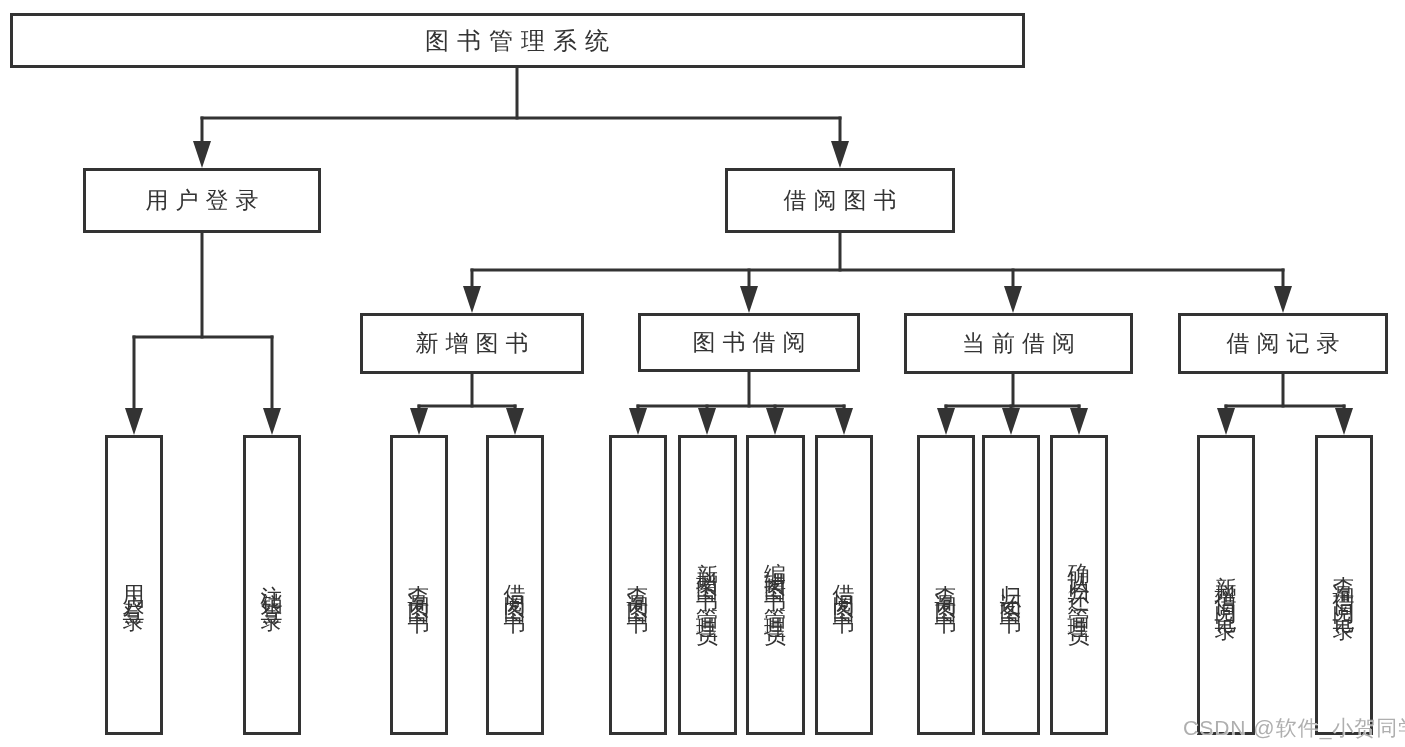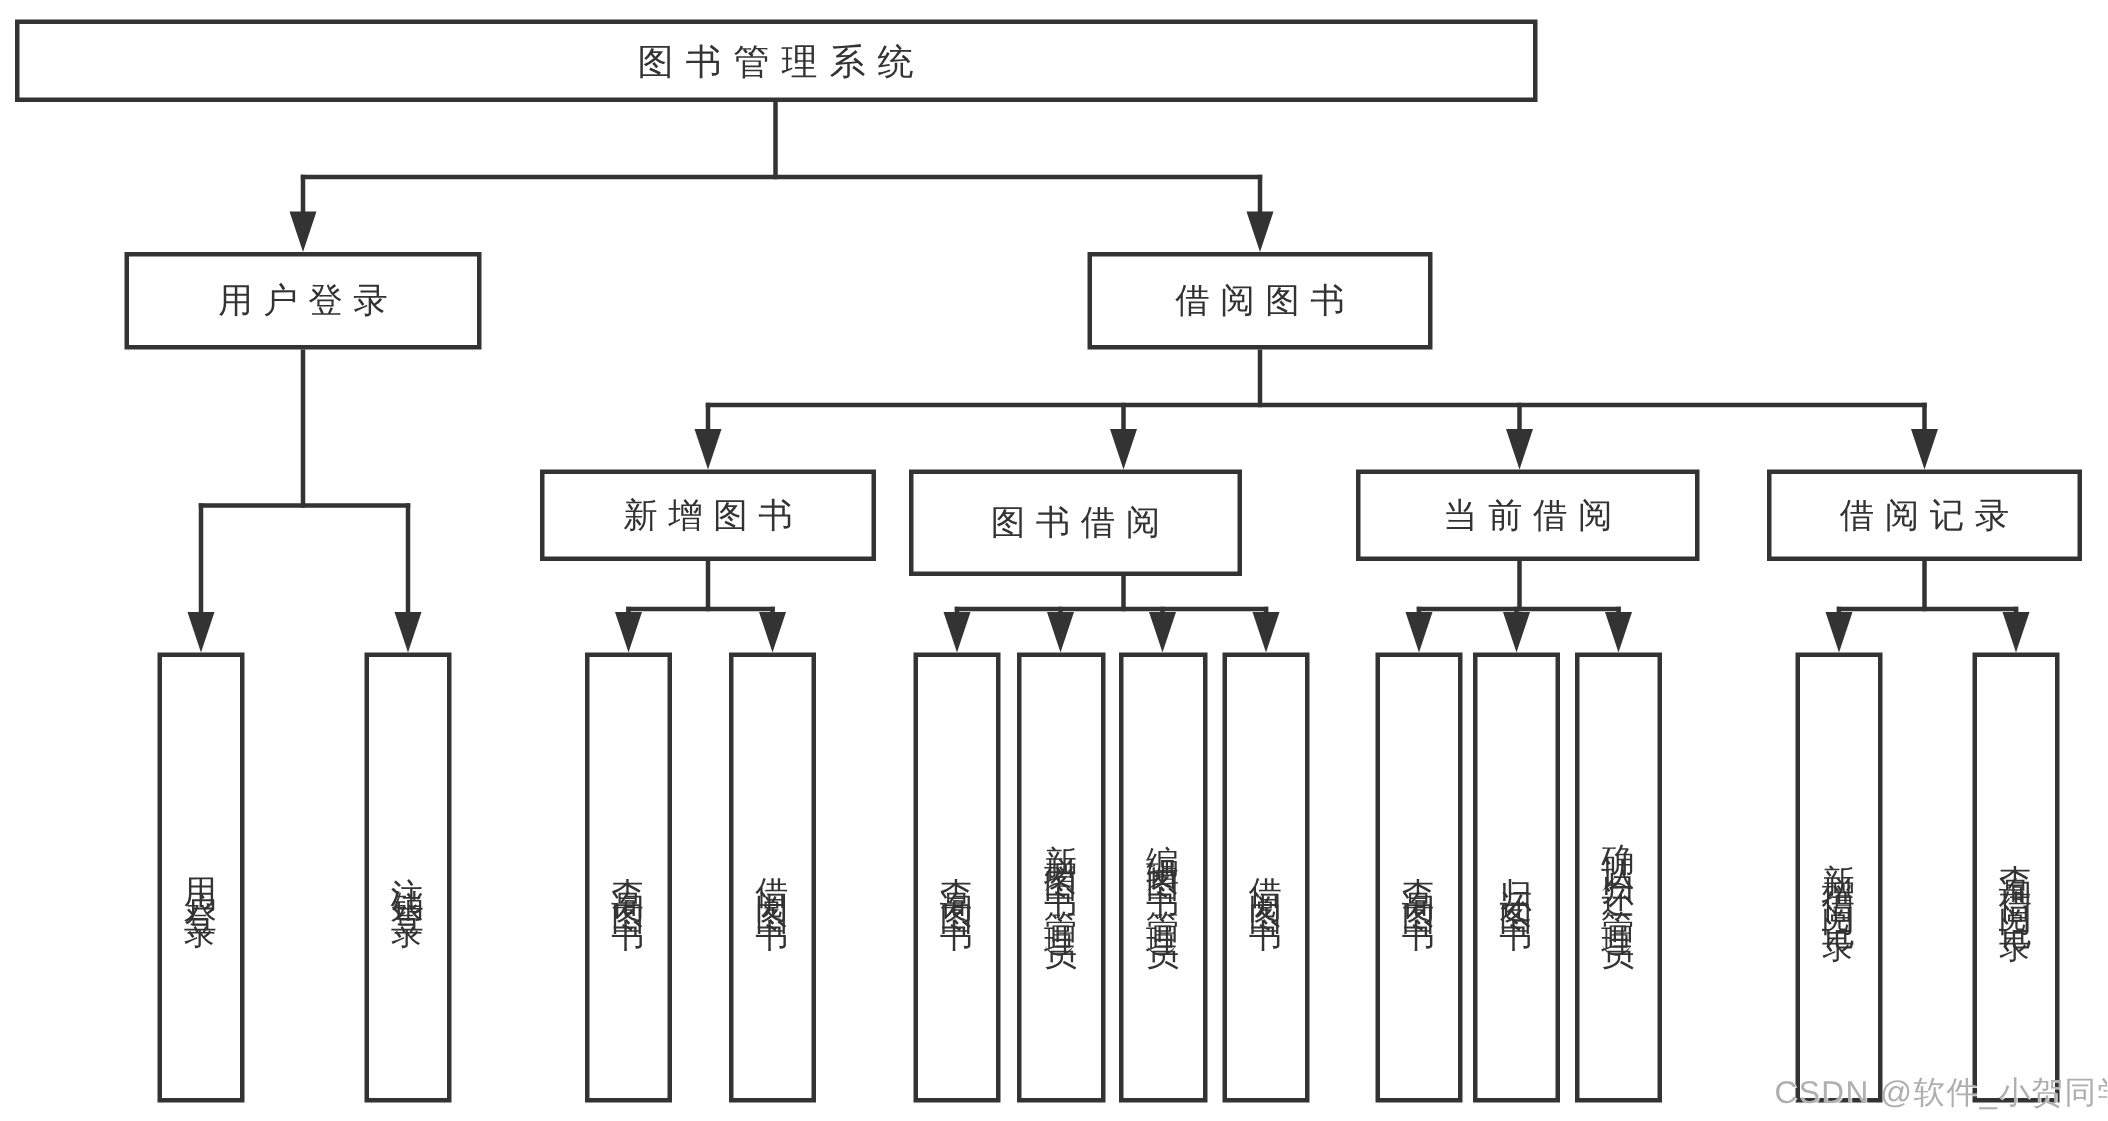--- a/index.html
+++ b/index.html
@@ -105,21 +105,21 @@
   <div class="node hbox" style="left:83px;top:168px;width:238px;height:65px">
     <span>用户登录</span>
   </div>
   <div class="node hbox" style="left:725px;top:168px;width:230px;height:65px">
     <span>借阅图书</span>
   </div>
 
   <div class="node hbox" style="left:360px;top:313px;width:224px;height:61px">
     <span>新增图书</span>
   </div>
-  <div class="node hbox" style="left:606px;top:313px;width:222px;height:71px">
+  <div class="node hbox" style="left:638px;top:313px;width:222px;height:59px">
     <span>图书借阅</span>
   </div>
   <div class="node hbox" style="left:904px;top:313px;width:229px;height:61px">
     <span>当前借阅</span>
   </div>
   <div class="node hbox" style="left:1178px;top:313px;width:210px;height:61px">
     <span>借阅记录</span>
   </div>
 
   <div class="node vbox" style="left:105px">

